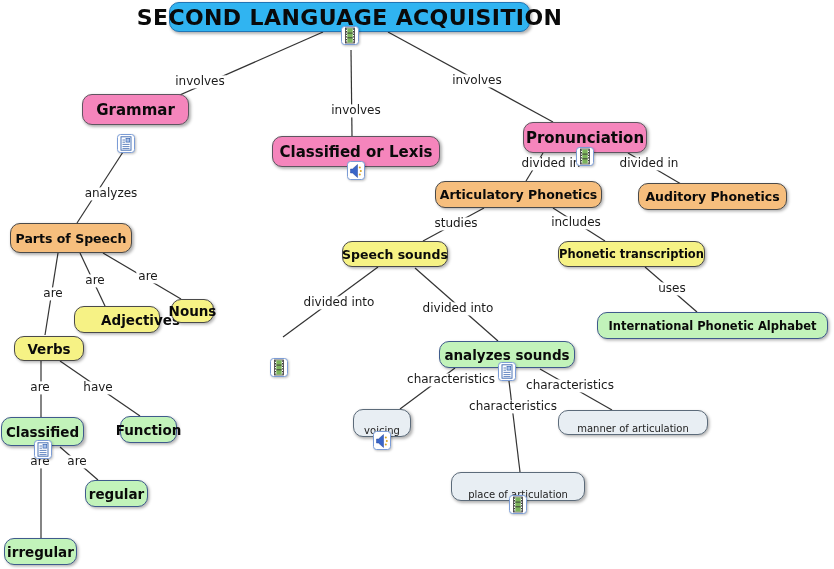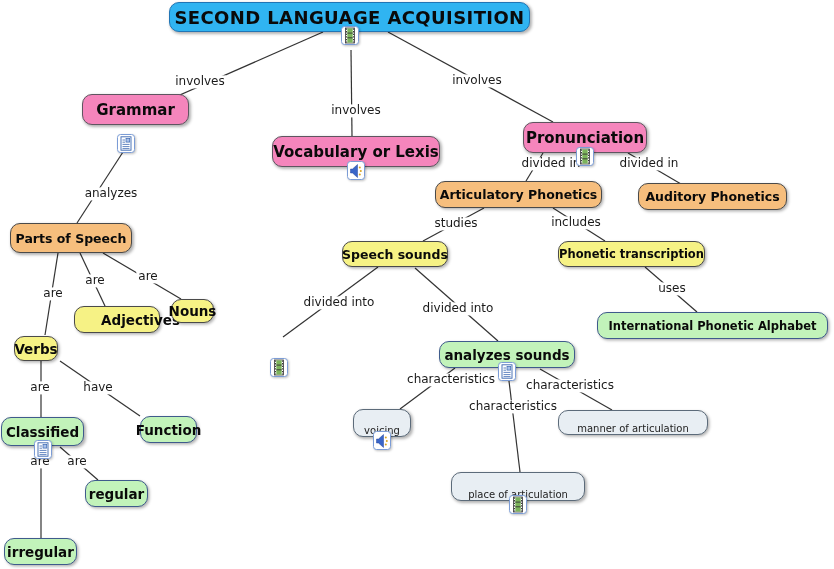--- a/index.html
+++ b/index.html
@@ -30,21 +30,21 @@
     justify-content: center;
     white-space: nowrap;
     border-radius: 10px;
     border: 1px solid #444;
     box-sizing: border-box;
     box-shadow: 1.5px 1.5px 3px rgba(0,0,0,0.30);
     color: #0a0a0a;
     font-weight: bold;
     z-index: 3;
   }
-  .size-xl { font-size: 18px; letter-spacing: 0.4px; }
+  .size-xl { font-size: 22px; letter-spacing: 0.4px; }
   .size-lg { font-size: 15px; }
   .size-md { font-size: 13.5px; }
   .size-sm { font-size: 12.5px; }
   .size-xs { font-size: 11.5px; }
   .size-plain { font-size: 10px; font-weight: normal; color: #222; align-items: flex-end; }
   .resource-icon {
     position: absolute;
     width: 18px; height: 19px;
     z-index: 4;
     cursor: pointer;
@@ -122,21 +122,21 @@
         <rect x="4" y="2.8" width="10" height="13.4" fill="#ffffff" stroke="#3a66b0" stroke-width="0.9"></rect>
         <rect x="9" y="4.4" width="3.7" height="3.7" fill="#a8c0ea" stroke="#3a66b0" stroke-width="0.7"></rect>
         <line x1="5.5" y1="6" x2="8" y2="6" stroke="#3a66b0" stroke-width="0.8"></line>
         <line x1="5.5" y1="8.2" x2="8" y2="8.2" stroke="#3a66b0" stroke-width="0.8"></line>
         <line x1="5.5" y1="10.4" x2="12.5" y2="10.4" stroke="#3a66b0" stroke-width="0.8"></line>
         <line x1="5.5" y1="12.6" x2="12.5" y2="12.6" stroke="#3a66b0" stroke-width="0.8"></line>
         <line x1="5.5" y1="14.6" x2="12.5" y2="14.6" stroke="#3a66b0" stroke-width="0.8"></line>
       </svg>
     </div>
     <div class="node size-lg" style="left: 272px; top: 136px; width: 168px; height: 31px; background: rgb(245, 133, 188); border-color: rgb(95, 85, 96);">
-      <span>Vocabulary or Lexis</span>
+      <span>Classified or Lexis</span>
     </div>
     <div class="resource-icon" style="left: 347px; top: 161px;">
       <svg viewBox="0 0 18 19" width="18" height="19">
         <rect x="0.5" y="0.5" width="17" height="18" rx="3" fill="#ffffff" stroke="#7b9cd6"></rect>
         <polygon points="10.5,3.5 5.5,8 3.5,8 3.5,12 5.5,12 10.5,16.5" fill="#3a66c8" stroke="#26479c" stroke-width="0.5"></polygon>
         <circle cx="12.8" cy="6.5" r="1" fill="#d9a41f"></circle>
         <circle cx="13.8" cy="10" r="1" fill="#d9a41f"></circle>
         <circle cx="12.8" cy="13.5" r="1" fill="#d9a41f"></circle>
       </svg>
     </div>
@@ -171,21 +171,21 @@
     </div>
     <div class="node size-md" style="left: 74px; top: 306px; width: 86px; height: 27px; background: rgb(246, 242, 133); border-color: rgb(74, 74, 74); padding-left: 47px;">
       <span>Adjectives</span>
     </div>
     <div class="node size-md" style="left: 171px; top: 299px; width: 43px; height: 24px; background: rgb(246, 242, 133); border-color: rgb(74, 74, 74);">
       <span>Nouns</span>
     </div>
     <div class="node size-xs" style="left: 597px; top: 312px; width: 231px; height: 27px; background: rgb(194, 243, 186); border-color: rgb(63, 91, 140);">
       <span>International Phonetic Alphabet</span>
     </div>
-    <div class="node size-md" style="left: 14px; top: 336px; width: 44px; height: 25px; background: rgb(246, 242, 133); border-color: rgb(74, 74, 74);">
+    <div class="node size-md" style="left: 14px; top: 336px; width: 70px; height: 25px; background: rgb(246, 242, 133); border-color: rgb(74, 74, 74);">
       <span>Verbs</span>
     </div>
     <div class="resource-icon" style="left: 270px; top: 358px;">
       <svg viewBox="0 0 18 19" width="18" height="19">
         <rect x="0.5" y="0.5" width="17" height="18" rx="3" fill="#ffffff" stroke="#7b9cd6"></rect>
         <rect x="4.5" y="2" width="9" height="15" fill="#ffffff" stroke="#333" stroke-width="0.8"></rect>
         <rect x="6.3" y="2.4" width="5.4" height="14.2" fill="#7cb45b"></rect>
         <line x1="6.3" y1="7.1" x2="11.7" y2="7.1" stroke="#333" stroke-width="0.9"></line>
         <line x1="6.3" y1="11.8" x2="11.7" y2="11.8" stroke="#333" stroke-width="0.9"></line>
         <line x1="5.4" y1="2.5" x2="5.4" y2="16.5" stroke="#333" stroke-width="1.1" stroke-dasharray="1.3,1.3"></line>
@@ -230,21 +230,21 @@
         <rect x="0.5" y="0.5" width="17" height="18" rx="3" fill="#ffffff" stroke="#7b9cd6"></rect>
         <rect x="4" y="2.8" width="10" height="13.4" fill="#ffffff" stroke="#3a66b0" stroke-width="0.9"></rect>
         <rect x="9" y="4.4" width="3.7" height="3.7" fill="#a8c0ea" stroke="#3a66b0" stroke-width="0.7"></rect>
         <line x1="5.5" y1="6" x2="8" y2="6" stroke="#3a66b0" stroke-width="0.8"></line>
         <line x1="5.5" y1="8.2" x2="8" y2="8.2" stroke="#3a66b0" stroke-width="0.8"></line>
         <line x1="5.5" y1="10.4" x2="12.5" y2="10.4" stroke="#3a66b0" stroke-width="0.8"></line>
         <line x1="5.5" y1="12.6" x2="12.5" y2="12.6" stroke="#3a66b0" stroke-width="0.8"></line>
         <line x1="5.5" y1="14.6" x2="12.5" y2="14.6" stroke="#3a66b0" stroke-width="0.8"></line>
       </svg>
     </div>
-    <div class="node size-md" style="left: 140px; top: 416px; width: 57px; height: 27px; background: rgb(194, 243, 186); border-color: rgb(63, 91, 140);">
+    <div class="node size-md" style="left: 120px; top: 416px; width: 57px; height: 27px; background: rgb(194, 243, 186); border-color: rgb(63, 91, 140);">
       <span>Function</span>
     </div>
     <div class="node size-plain" style="left: 451px; top: 472px; width: 134px; height: 29px; background: rgb(232, 238, 243); border-color: rgb(92, 107, 122);">
       <span>place of articulation</span>
     </div>
     <div class="resource-icon" style="left: 509px; top: 495px;">
       <svg viewBox="0 0 18 19" width="18" height="19">
         <rect x="0.5" y="0.5" width="17" height="18" rx="3" fill="#ffffff" stroke="#7b9cd6"></rect>
         <rect x="4.5" y="2" width="9" height="15" fill="#ffffff" stroke="#333" stroke-width="0.8"></rect>
         <rect x="6.3" y="2.4" width="5.4" height="14.2" fill="#7cb45b"></rect>

